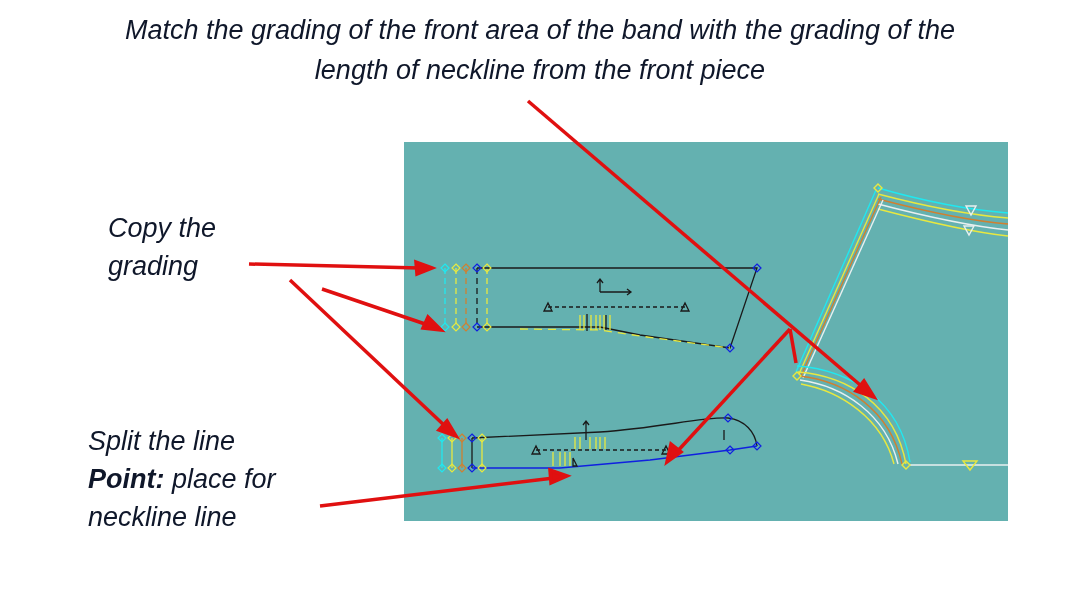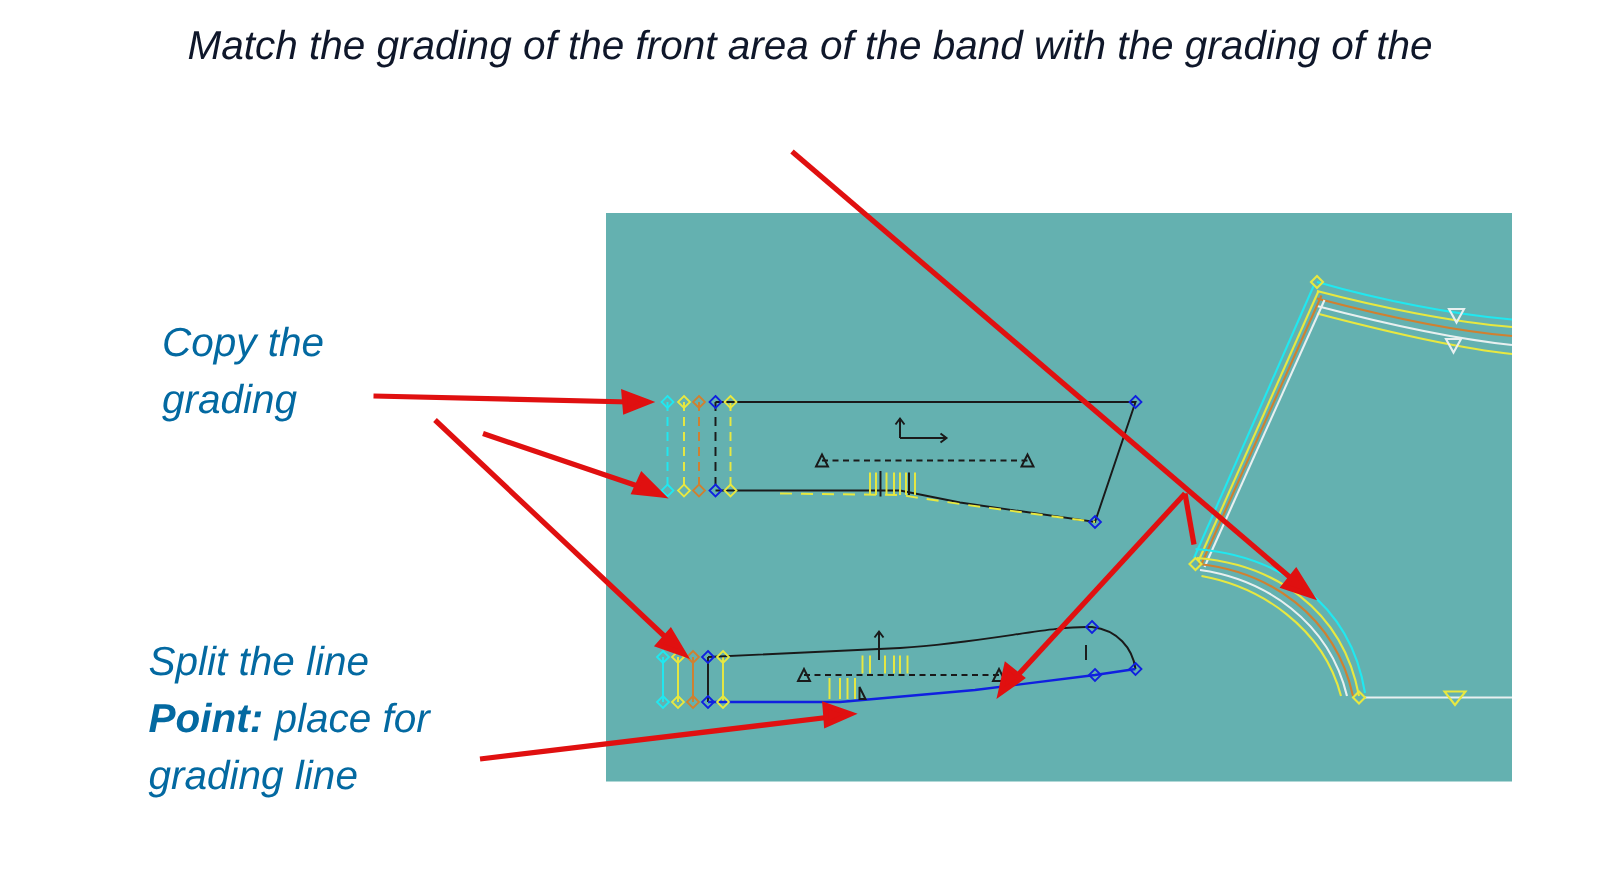--- a/index.html
+++ b/index.html
@@ -1,38 +1,39 @@
 <!DOCTYPE html>
 <html><head>
 <meta charset="utf-8">
 <style>
   html,body{margin:0;padding:0;background:#ffffff;}
   body{width:1080px;height:592px;position:relative;overflow:hidden;font-family:"Liberation Sans",sans-serif;}
   .title{position:absolute;left:0;top:10px;width:1080px;text-align:center;color:#0f172a;font-style:italic;font-size:27px;line-height:40px;}
-  .lbl{position:absolute;color:#0369a1;font-style:italic;font-size:27px;line-height:38px;}
+  .lbl{position:absolute;color:#0f172a;font-style:italic;font-size:27px;line-height:38px;}
   .lbl b{font-style:italic;font-weight:bold;text-align:right;}
   .canvas{position:absolute;left:404px;top:142px;width:604px;height:379px;background:#64b1b0;}
   svg.overlay{position:absolute;left:0;top:0;}
 </style>
 </head>
 <body>
 
 <div class="title">
   <div>Match the grading of the front area of the band with the grading of the</div>
+  <div>length of neckline from the front piece</div>
 </div>
 
 <div class="lbl" style="left:108px;top:209px;">
   <div>Copy the</div>
   <div>grading</div>
 </div>
 
-<div class="lbl" style="left:99px;top:422px;">
+<div class="lbl" style="left:88px;top:422px;">
   <div>Split the line</div>
   <div><b>Point:</b><span> place for</span></div>
-  <div>grading line</div>
+  <div>neckline line</div>
 </div>
 
 <div class="canvas"></div>
 
 <svg class="overlay" width="1080" height="592" viewBox="0 0 1080 592">
 
   <g fill="none" stroke-width="1.3">
     <line x1="445" y1="268" x2="445" y2="327" stroke="#20e8f0" stroke-dasharray="6,4"></line>
     <line x1="456" y1="268" x2="456" y2="327" stroke="#e8e840" stroke-dasharray="6,4"></line>
     <line x1="466" y1="268" x2="466" y2="327" stroke="#d08030" stroke-dasharray="6,4"></line>

